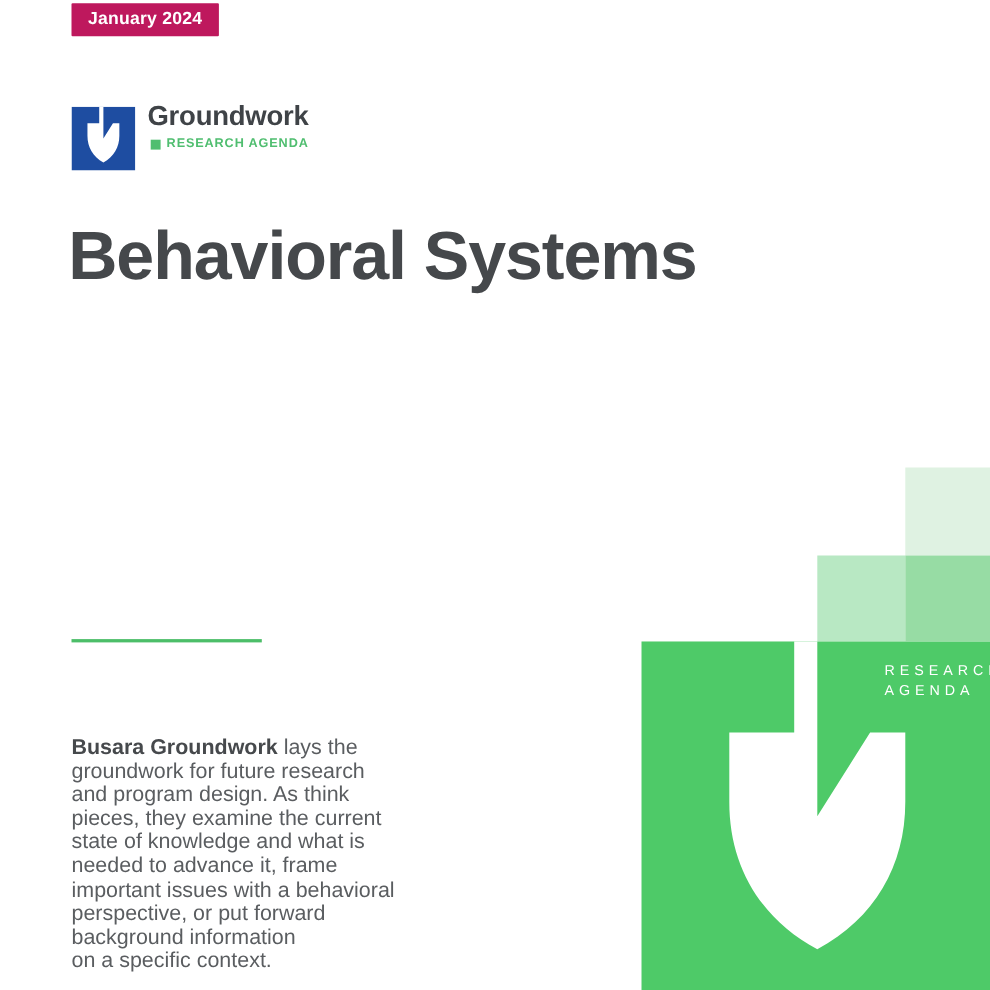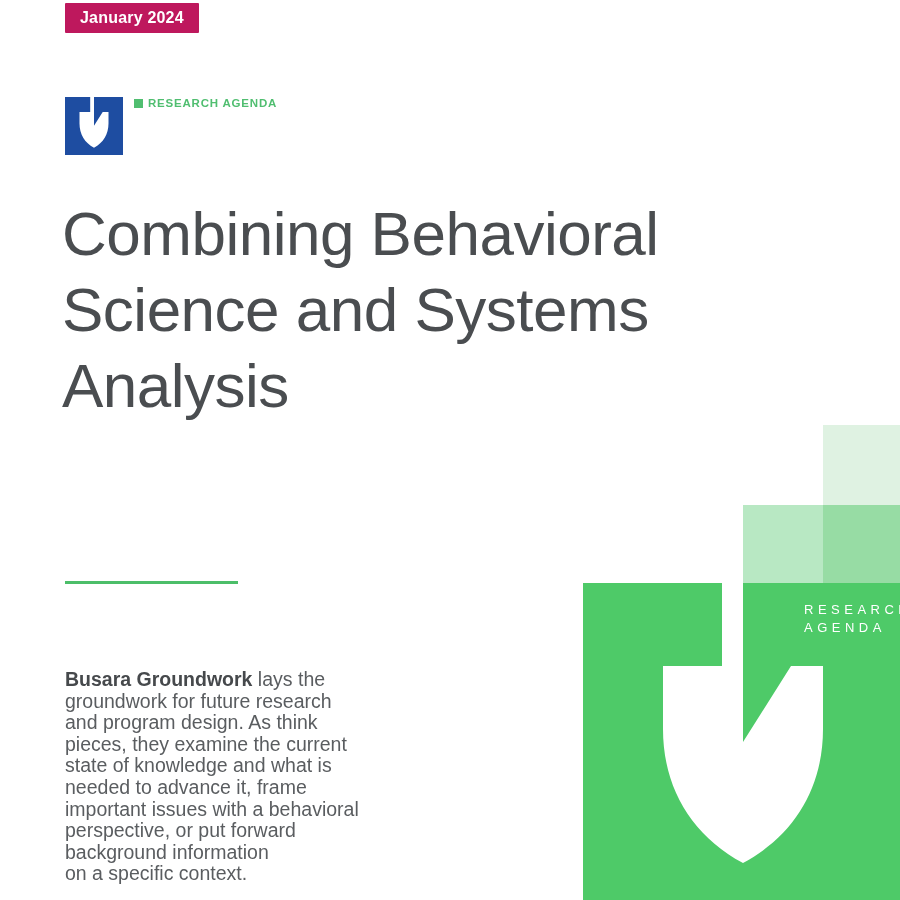--- a/index.html
+++ b/index.html
@@ -64,30 +64,29 @@
 
 <div class="badge">January 2024</div>
 
 <svg class="logo-mark" viewBox="0 0 320 320" aria-hidden="true">
   <rect x="0" y="0" width="320" height="320" fill="#1E4DA1"></rect>
   <path fill="#ffffff" d="M139,0 H160 V159 L208,83 H240 V146
     C240,204 212,252 160,280 C108,252 80,204 80,146 V83 H139 Z"></path>
 </svg>
 
 <div class="logo-text">
+  <div class="logo-name">Groundwork</div>
   <div class="logo-tagline">
     <span class="sq"></span>
     <span class="txt">RESEARCH AGENDA</span>
   </div>
 </div>
 
 <div class="title-block">
-  <div class="title-light">Combining Behavioral
-Science and Systems
-Analysis</div>
+  <div class="title-bold">Behavioral Systems</div>
 </div>
 
 <div class="divider"></div>
 
 <p class="intro"><b>Busara Groundwork</b><span> lays the
 groundwork for future research
 and program design. As think
 pieces, they examine the current
 state of knowledge and what is
 needed to advance it, frame

